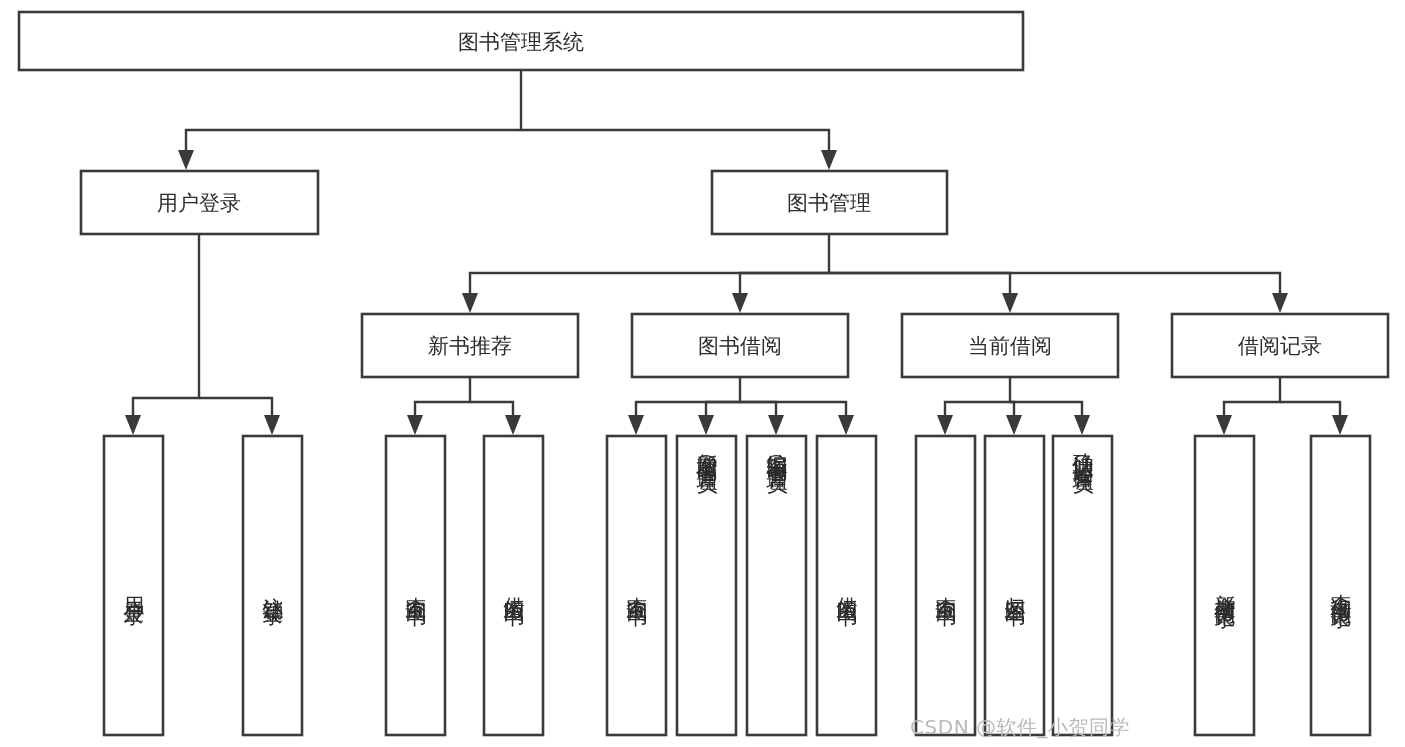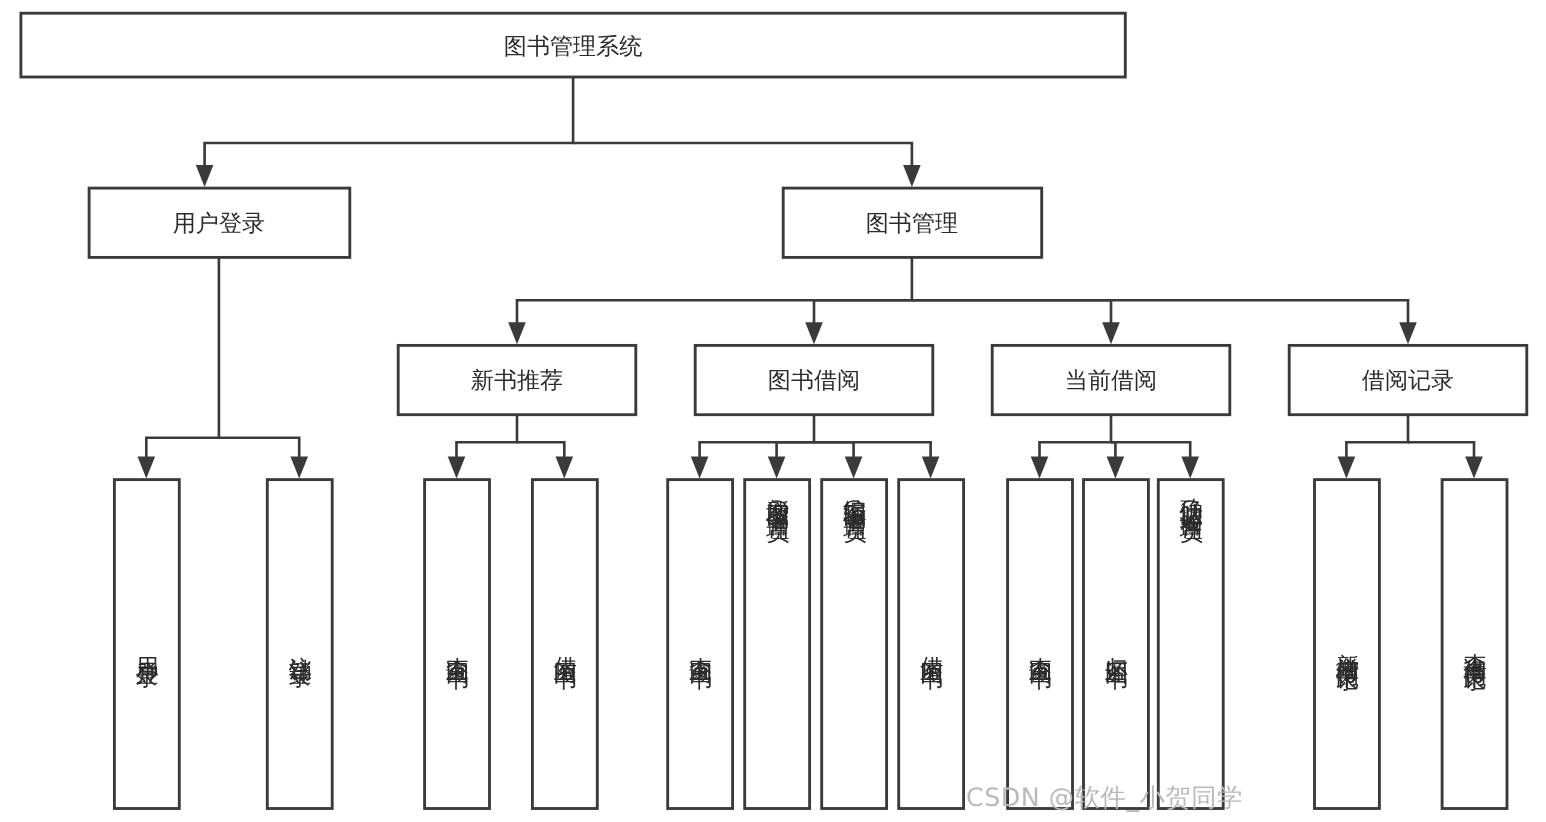--- a/index.html
+++ b/index.html
@@ -63,21 +63,21 @@
     line-height: 1.0;
     color: #2b2b2b;
     letter-spacing: 3px;
     white-space: nowrap;
   }
   .watermark {
     position: absolute;
     right: 8px;
     bottom: 6px;
     font-family: "DejaVu Sans", "Liberation Sans", sans-serif;
-    font-size: 23px;
+    font-size: 20px;
     color: #b9b9b9;
     letter-spacing: 0.5px;
     white-space: nowrap;
     text-align: right;
   }
 </style>
 </head>
 <body>
 
 <div id="diagram-root">

